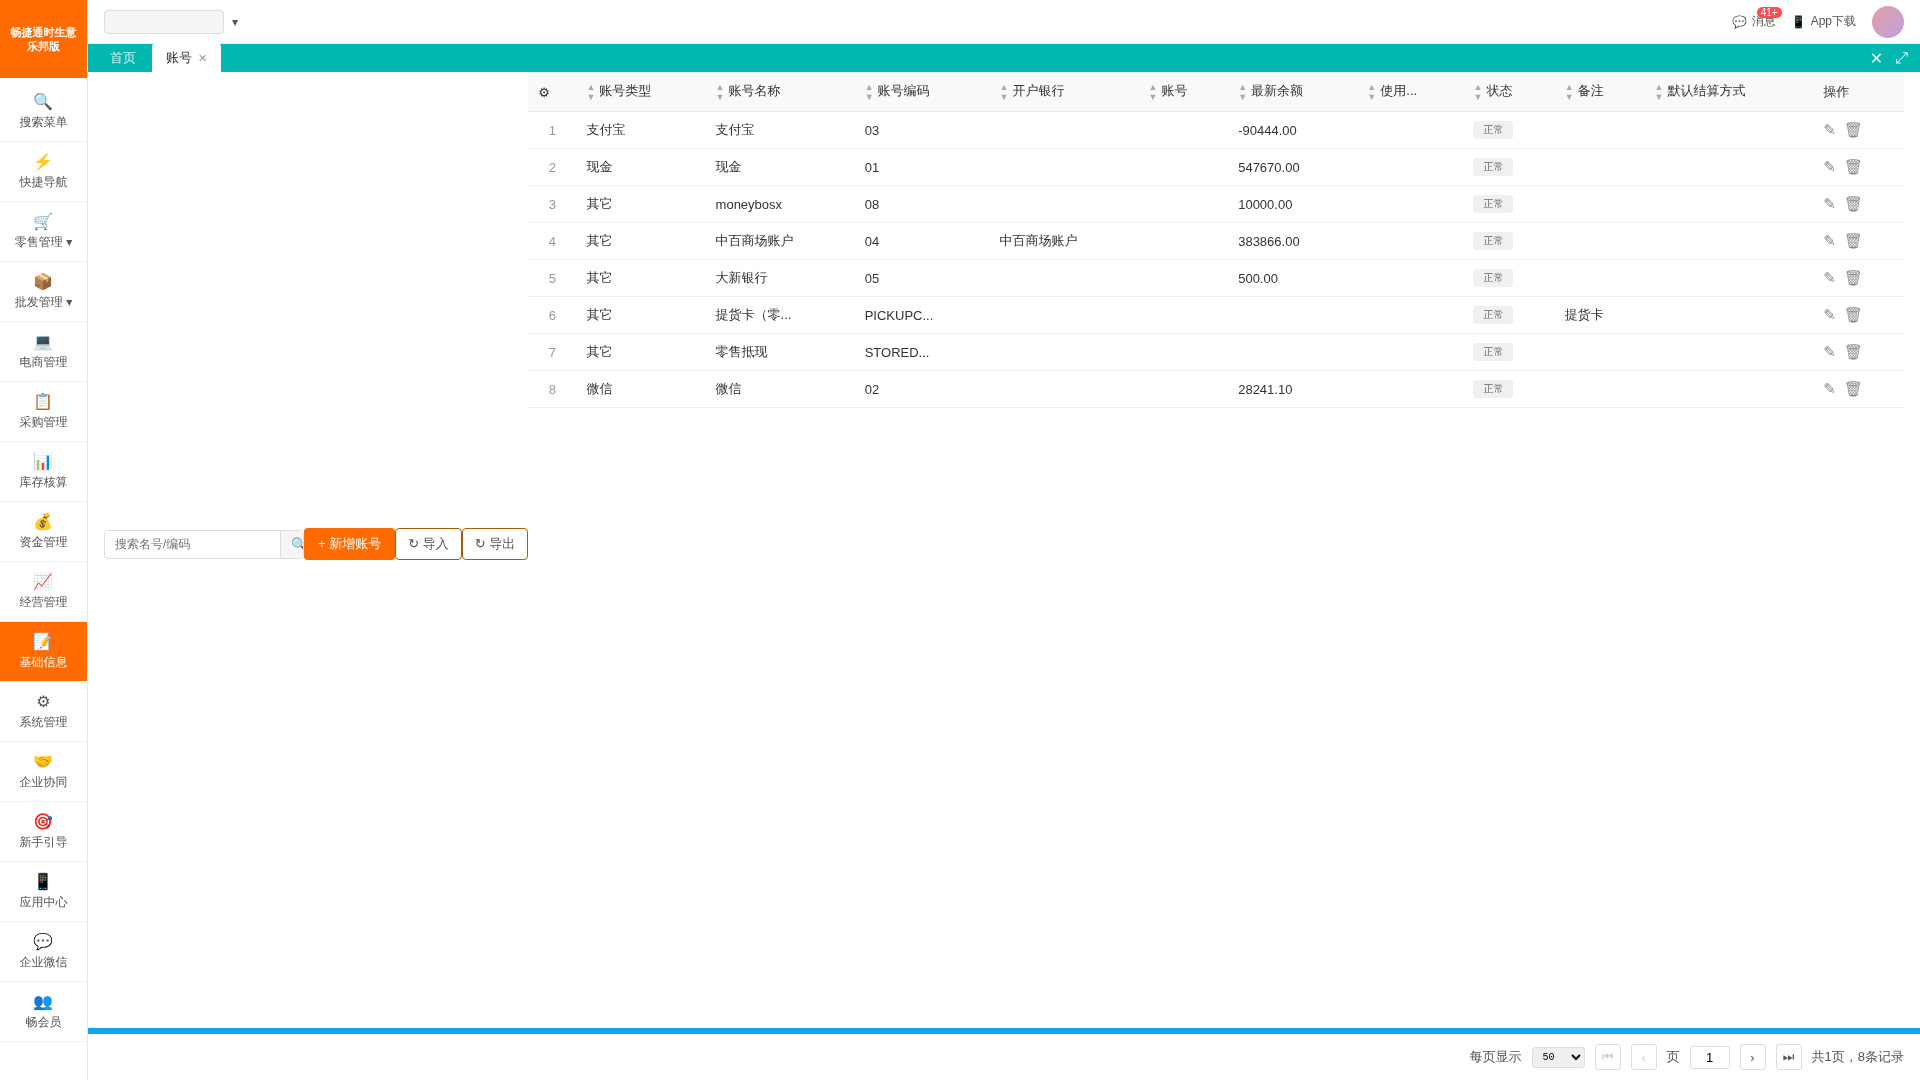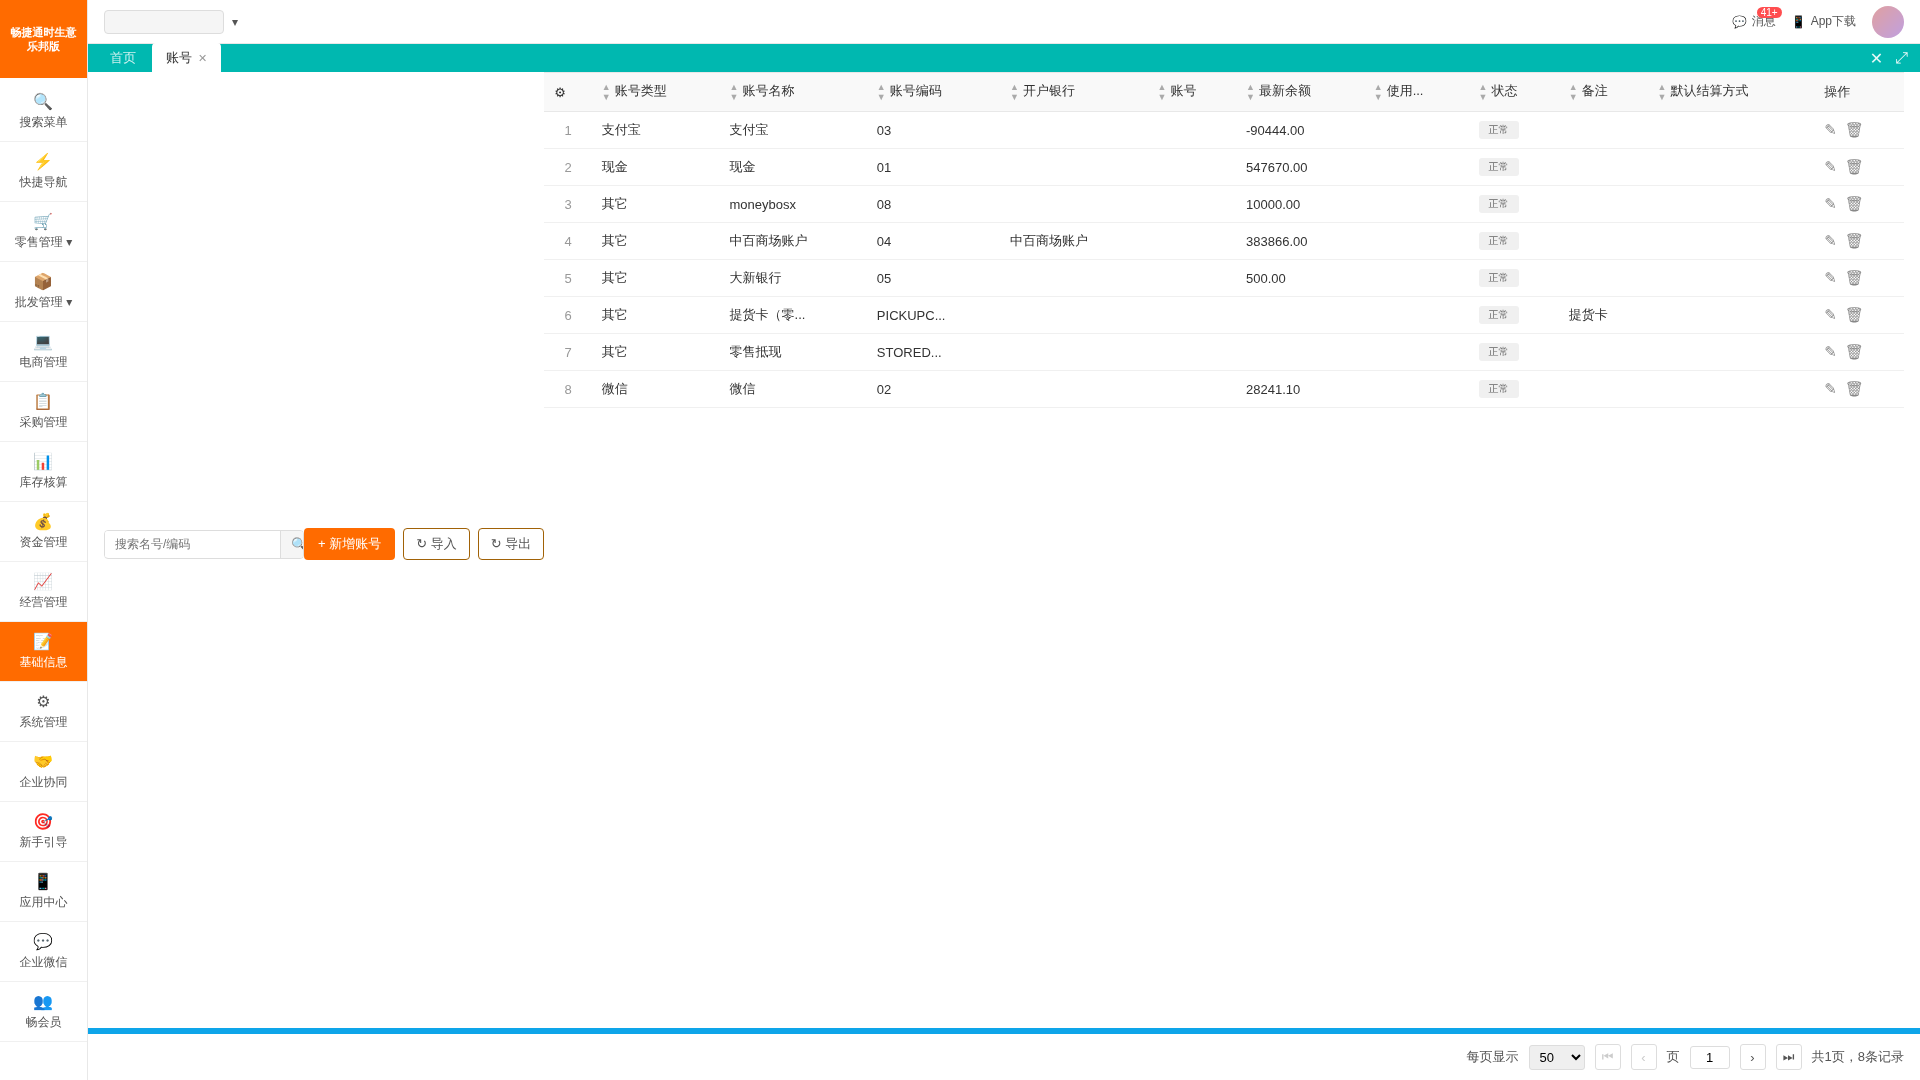--- a/index.html
+++ b/index.html
@@ -218,21 +218,20 @@
       background: #f5f5f5;
       border: none;
       border-left: 1px solid #ddd;
       padding: 6px 10px;
       cursor: pointer;
       color: #888;
     }
     .toolbar-right {
       display: flex;
       align-items: center;
-      gap: 8px;
     }
     .btn-primary {
       background: #ff6b00;
       color: #fff;
       border: none;
       border-radius: 4px;
       padding: 7px 14px;
       font-size: 13px;
       cursor: pointer;
       display: flex;
@@ -322,21 +321,22 @@
       background: #fff;
       flex-shrink: 0;
       gap: 10px;
       font-size: 13px;
       color: #555;
     }
     .pagination-bar select {
       border: 1px solid #ddd;
       border-radius: 3px;
       padding: 3px 6px;
-      font-size: 13px;
+      font-size: 10px;
+      font-family: Liberation Mono, monospace;
     }
     .pg-btn {
       border: 1px solid #ddd;
       background: #fff;
       border-radius: 3px;
       width: 26px;
       height: 26px;
       display: flex;
       align-items: center;
       justify-content: center;

